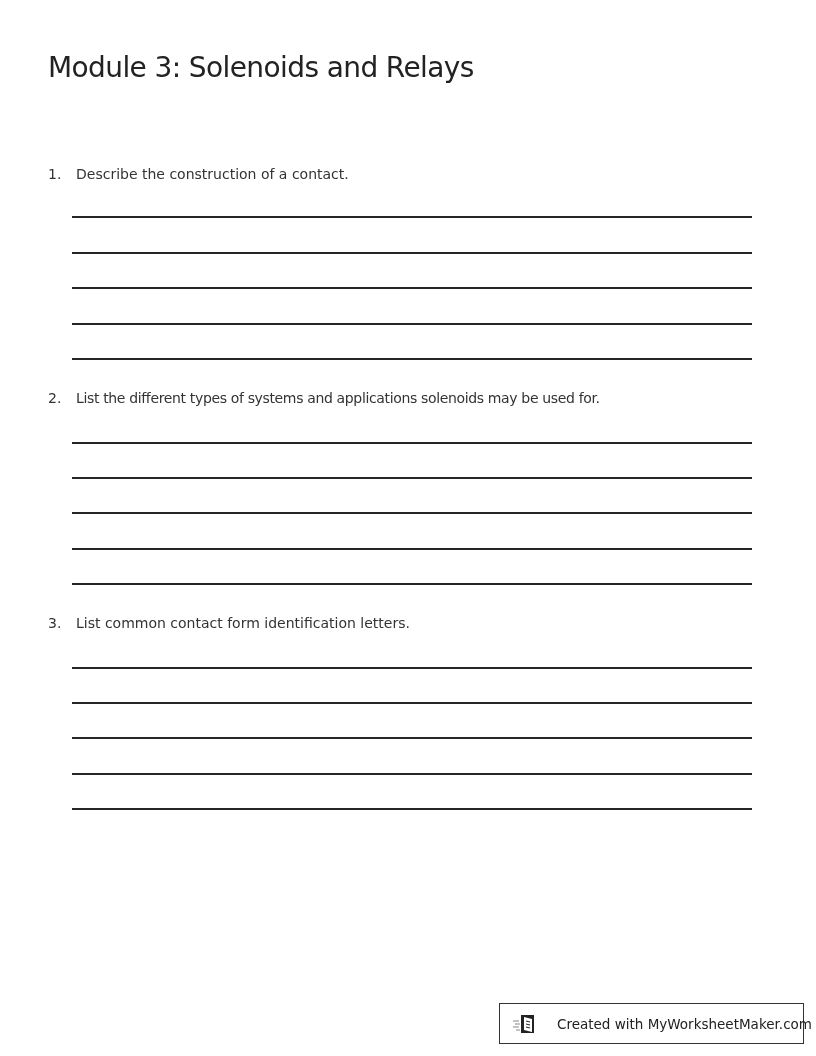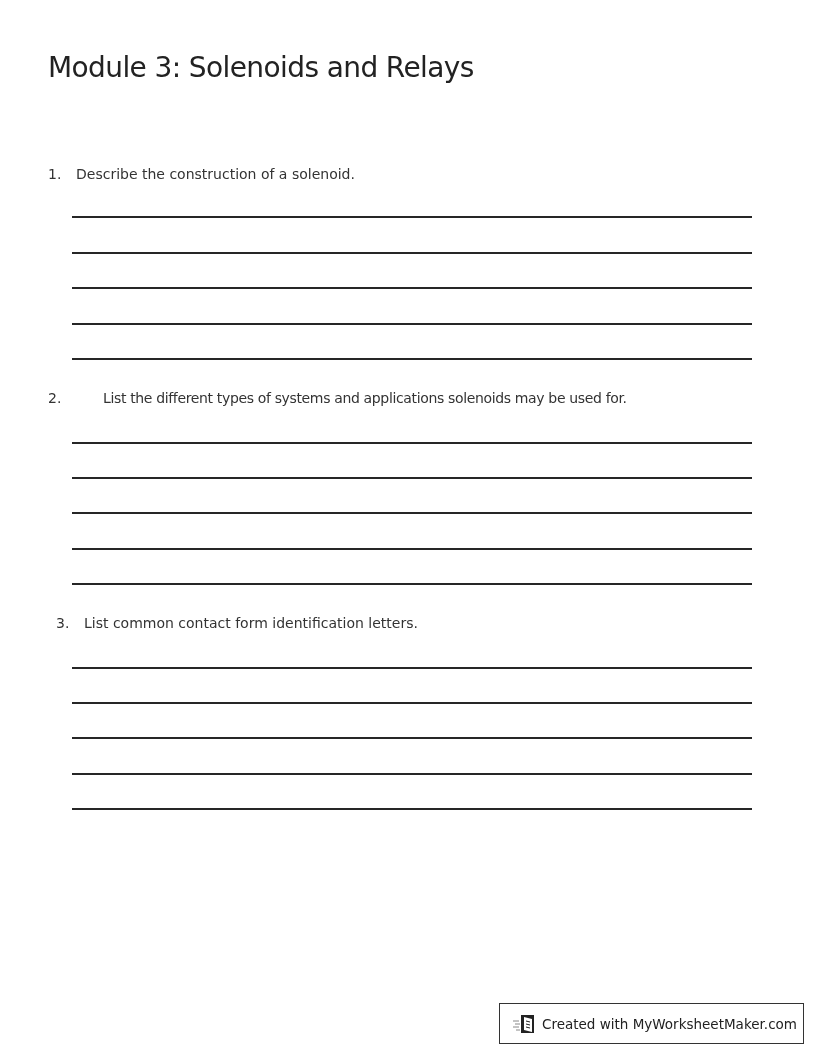--- a/index.html
+++ b/index.html
@@ -5,47 +5,47 @@
   html, body { margin: 0; padding: 0; background: #ffffff; }
   body { width: 816px; height: 1056px; position: relative; overflow: hidden;
          font-family: "DejaVu Sans", "Liberation Sans", sans-serif; color: #262626; }
   .title { position: absolute; left: 48px; top: 48px; font-size: 28px; font-weight: normal;
            letter-spacing: -0.6px; color: #222; margin: 0; line-height: 40px; white-space: nowrap; }
   .question { position: absolute; left: 48px; font-size: 14px; color: #333; line-height: 18px; white-space: nowrap; }
   .question .num { display: inline-block; width: 28px; }
   .answer-line { position: absolute; left: 72px; width: 680px; height: 2px; background: #262626; }
   .footer-badge { position: absolute; left: 499px; top: 1003px; width: 305px; height: 41px;
                   border: 1px solid #333; box-sizing: border-box; display: flex; align-items: center;
-                  padding-left: 12px; font-size: 13.5px; color: #222; white-space: nowrap; }
+                  padding-left: 12px; font-size: 13.5px; color: #222; white-space: nowrap; gap: 15px; }
   .footer-badge .logo { width: 24px; height: 22px; margin-right: 6px; display: inline-block; }
 </style>
 </head>
 <body>
 
 <h1 class="title">Module 3: Solenoids and Relays</h1>
 
 <div class="question" style="top:165px;">
-  <span class="num">1.</span><span>Describe the construction of a solenoid.</span>
+  <span class="num">1.</span><span>Describe the construction of a contact.</span>
 </div>
 <div class="answer-line" style="top:216px;"></div>
 <div class="answer-line" style="top:252px;"></div>
 <div class="answer-line" style="top:287px;"></div>
 <div class="answer-line" style="top:323px;"></div>
 <div class="answer-line" style="top:358px;"></div>
 
 <div class="question" style="top:389px;">
-  <span class="num">2.</span><span style="letter-spacing:-0.35px;margin-left:27px;">List the different types of systems and applications solenoids may be used for.</span>
+  <span class="num">2.</span><span style="letter-spacing:-0.35px;">List the different types of systems and applications solenoids may be used for.</span>
 </div>
 <div class="answer-line" style="top:442px;"></div>
 <div class="answer-line" style="top:477px;"></div>
 <div class="answer-line" style="top:512px;"></div>
 <div class="answer-line" style="top:548px;"></div>
 <div class="answer-line" style="top:583px;"></div>
 
-<div class="question" style="top:614px;margin-left:8px;">
+<div class="question" style="top:614px;">
   <span class="num">3.</span><span>List common contact form identification letters.</span>
 </div>
 <div class="answer-line" style="top:667px;"></div>
 <div class="answer-line" style="top:702px;"></div>
 <div class="answer-line" style="top:737px;"></div>
 <div class="answer-line" style="top:773px;"></div>
 <div class="answer-line" style="top:808px;"></div>
 
 <div class="footer-badge">
   <span class="logo">

